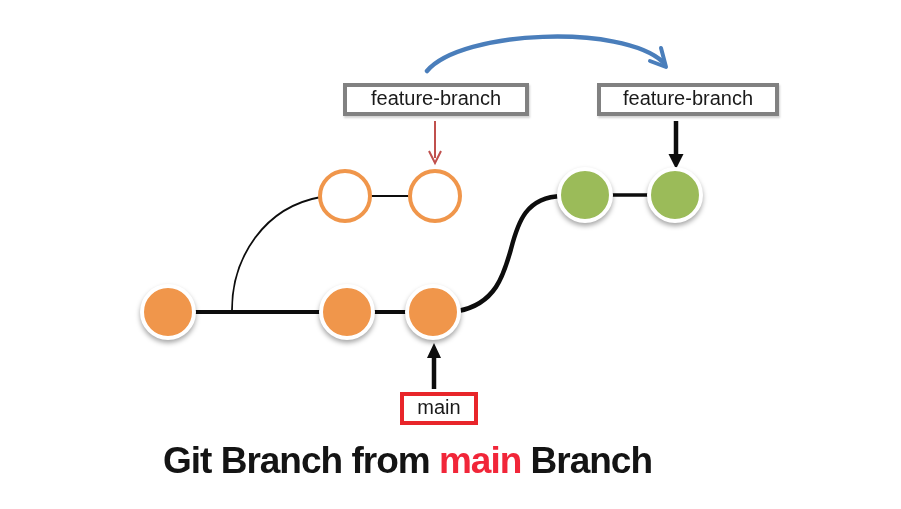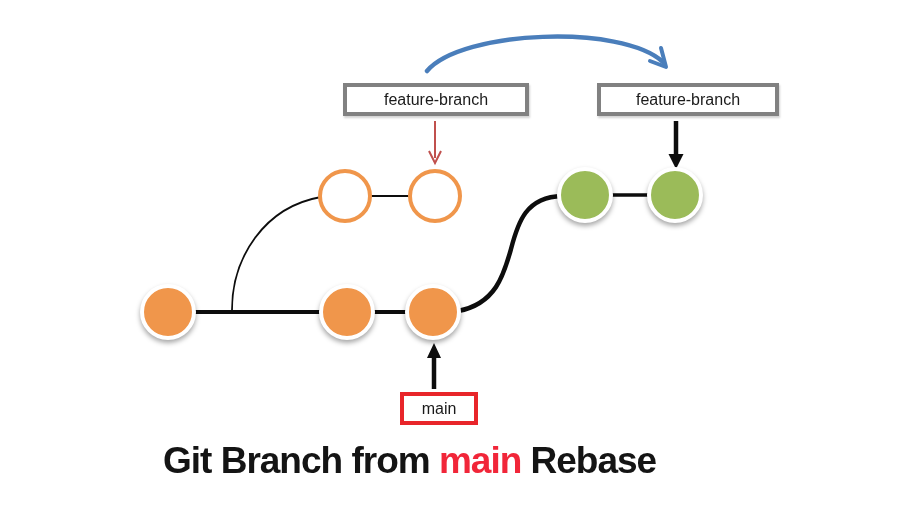--- a/index.html
+++ b/index.html
@@ -40,23 +40,22 @@
     height: 54px;
     background: #ffffff;
     border: 4px solid var(--commit-orange);
   }
   
   .label-box {
     position: absolute;
     box-sizing: border-box;
     background: #ffffff;
     display: flex;
-    align-items: center;
     justify-content: center;
-    font-size: 16px;
+    font-size: 20px;
     color: #1a1a1a;
     white-space: nowrap;
   }
   .label-box.gray {
     border: 4px solid var(--box-gray);
     box-shadow: 1px 2px 2px rgba(0,0,0,0.18);
   }
   .label-box.red {
     border: 4px solid var(--box-red);
   }
@@ -119,16 +118,16 @@
 
   <div class="label-box gray" style="left:597px; top:83px; width:182px; height:33px;">
     <span>feature-branch</span>
   </div>
 
   <div class="label-box red" style="left:400px; top:392px; width:78px; height:33px;">
     <span>main</span>
   </div>
 
   <div class="title">
-    <span>Git Branch from </span><span class="hl">main</span><span> Rebase</span>
+    <span>Git Branch from </span><span class="hl">main</span><span> Branch</span>
   </div>
 
 </div>
 
 </body></html>

